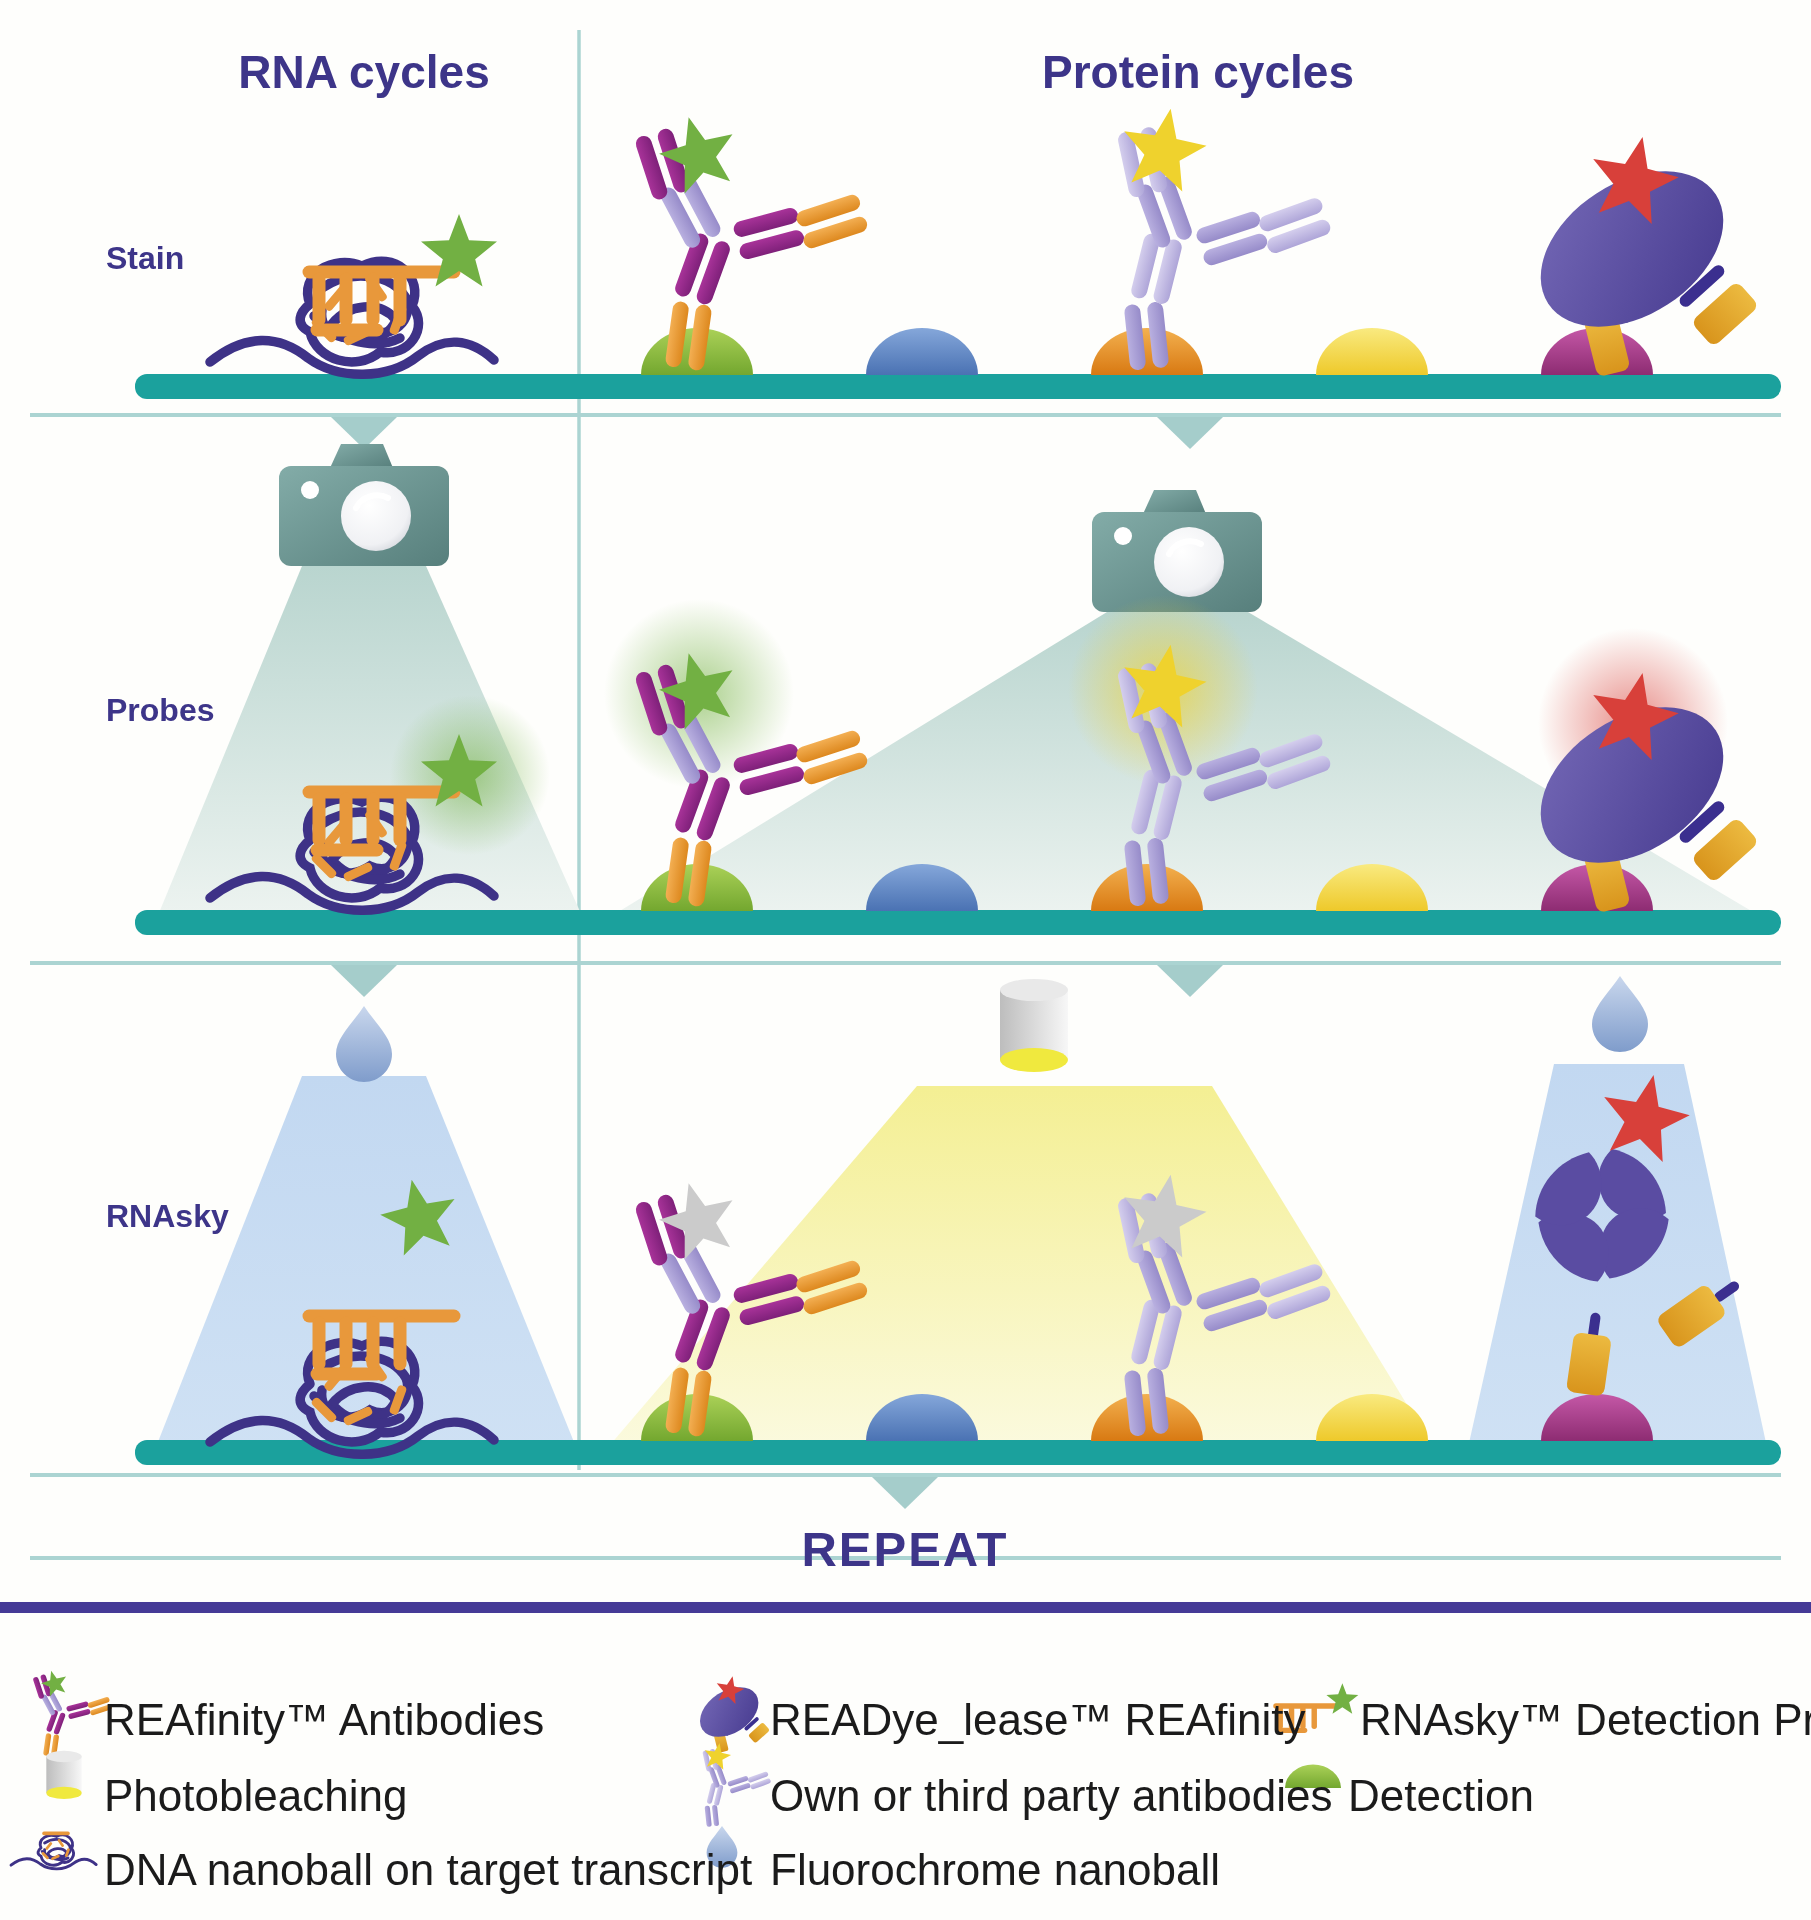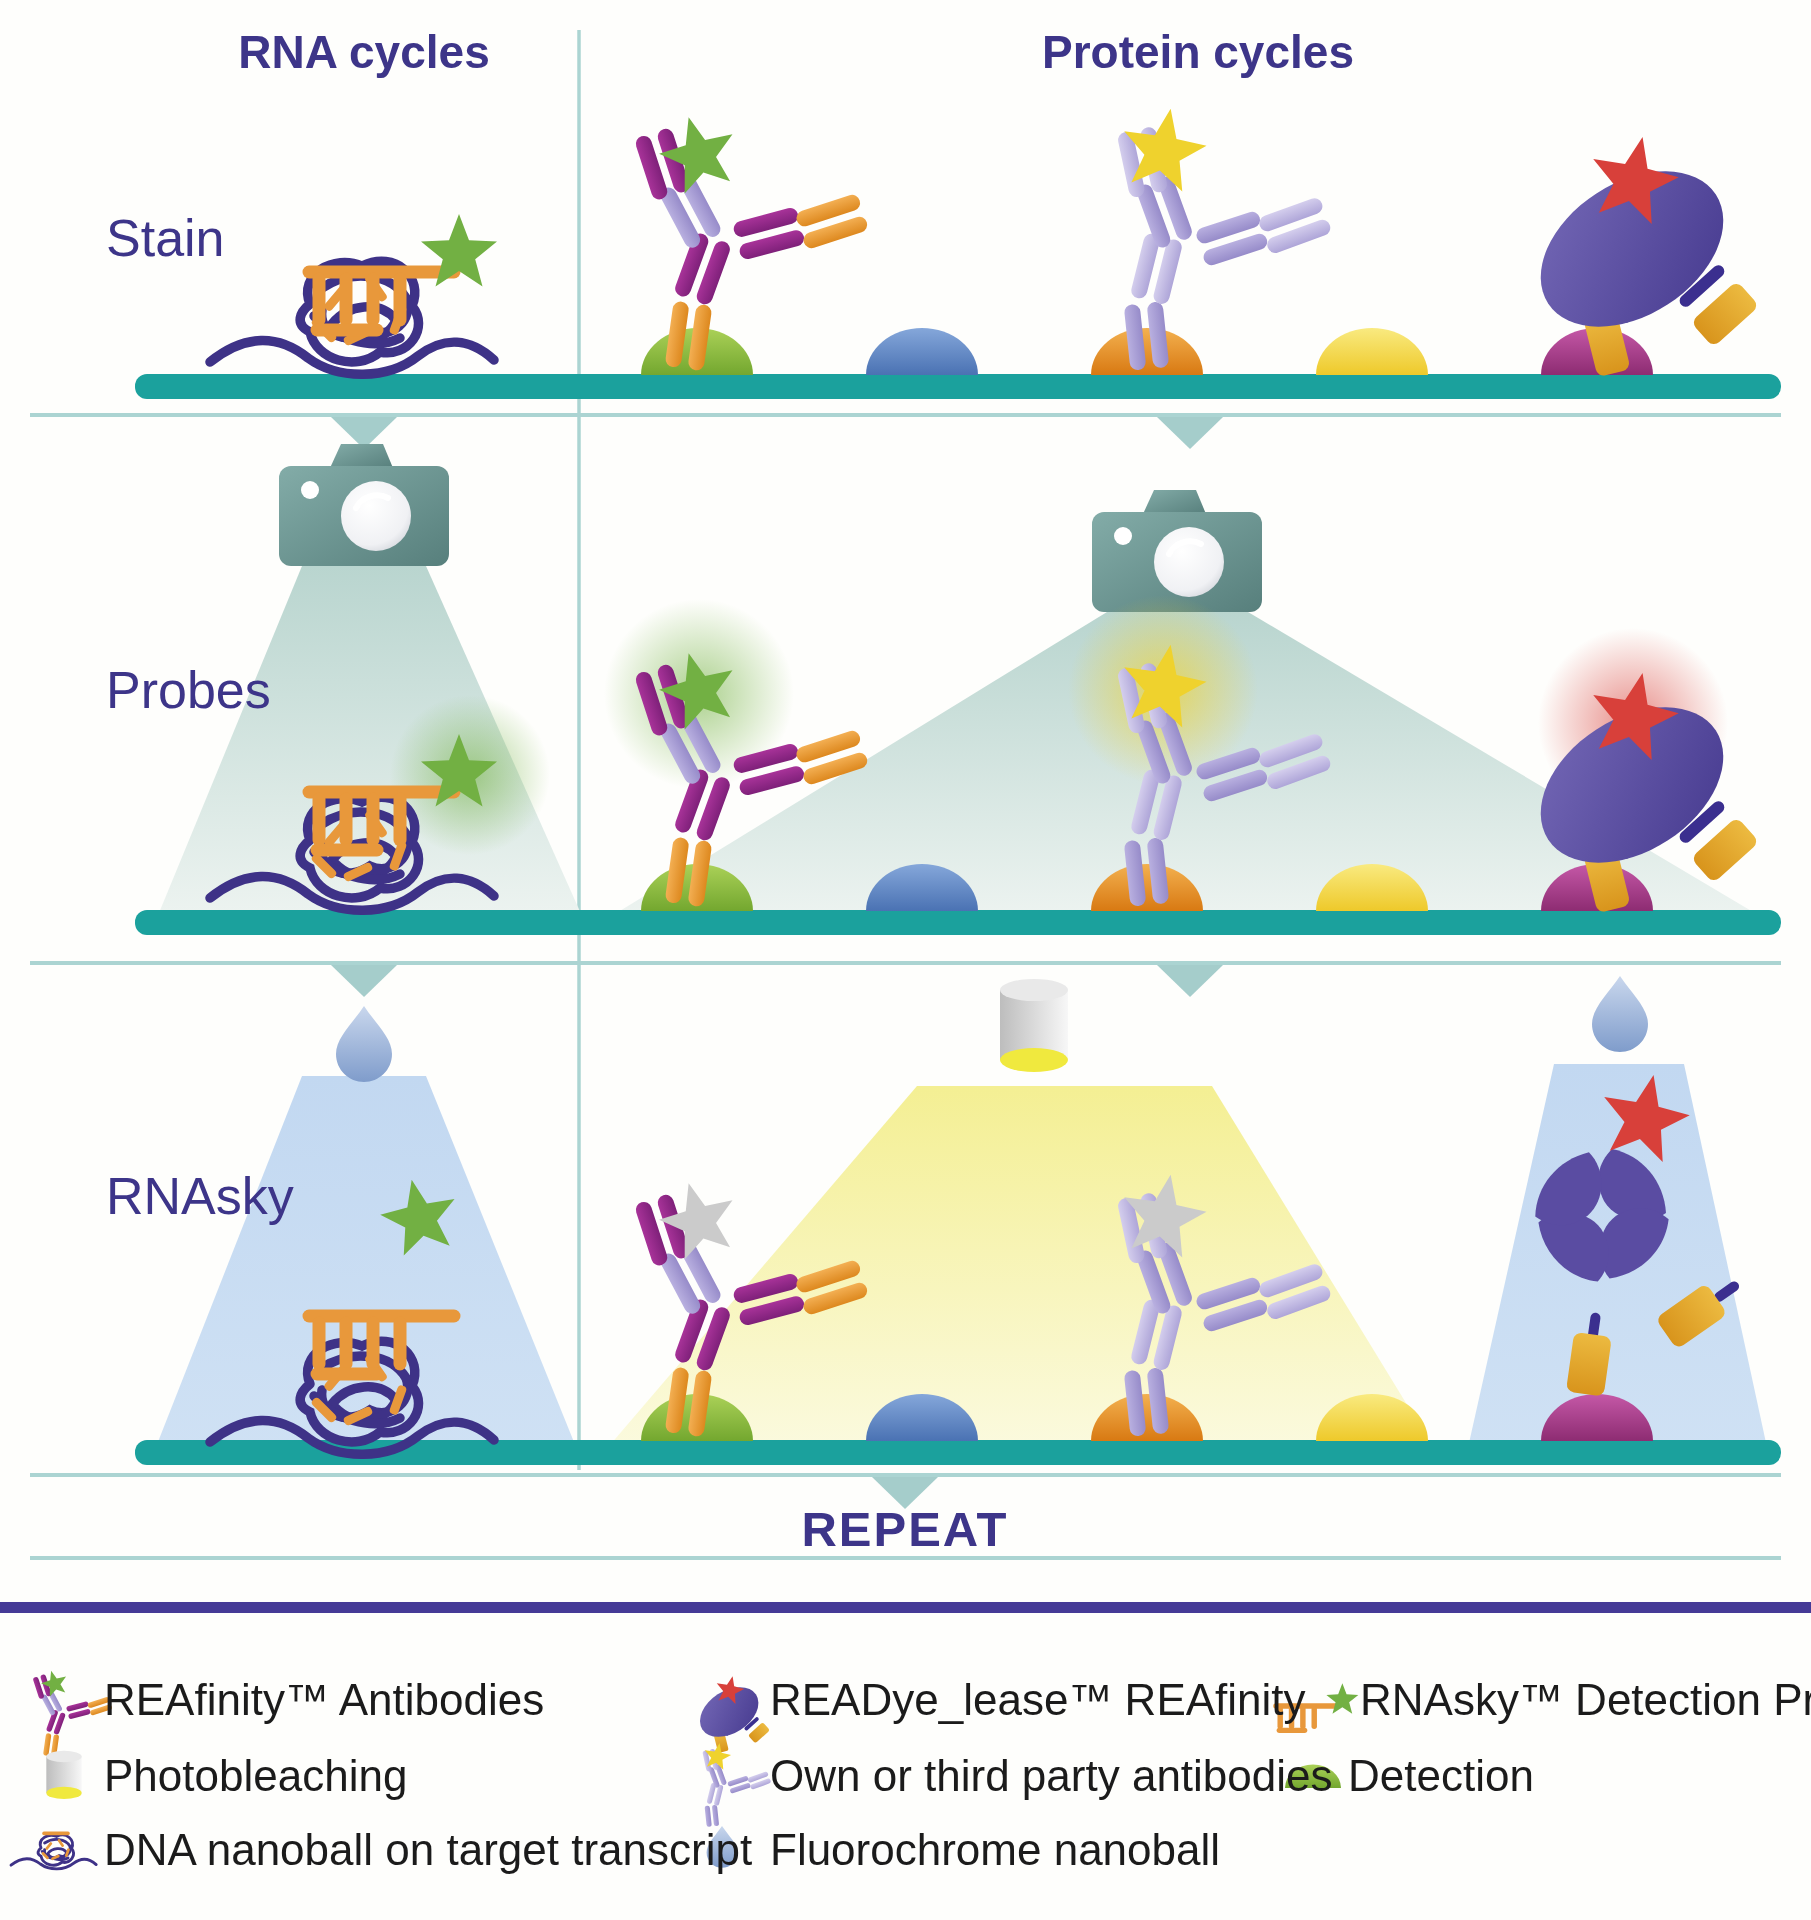--- a/index.html
+++ b/index.html
@@ -1,27 +1,27 @@
 <!DOCTYPE html>
 <html style="--indigo: #3D3589; --legend_text: #1b1b1b; --teal_surface: #1BA19D; --light_teal_line: #ABD4D2; --arrow_teal: #A5CDCB; --green_star: #72B043; --yellow_star: #EFD22D; --red_star: #D8403A; --gray_star: #CBCBCB; --cone_blue: #C9DCF2; --cone_yellow: #F7F3A6; --purple_bar: #453A96;"><head>
 <meta charset="utf-8">
 <style>
   html,body{margin:0;padding:0;}
   body{
     width:1811px;height:1920px;position:relative;overflow:hidden;
     background:#fefefc;
     font-family:"Liberation Sans", sans-serif;
   }
-  .abs{position:absolute;}
+  .abs{position:absolute;margin-top:20px;}
   .title{
     font-size:46px;font-weight:700;color:var(--indigo,#3D3589);
     transform:translateX(-50%);white-space:nowrap;line-height:54px;
   }
   .rowlabel{
-    font-size:52px;font-weight:400;color:var(--indigo,#3D3589);
+    font-size:32px;font-weight:700;color:var(--indigo,#3D3589);
     white-space:nowrap;line-height:52px;
   }
   .repeat{
     font-size:49px;font-weight:700;color:var(--indigo,#3D3589);
     transform:translateX(-50%);letter-spacing:2px;line-height:46px;
   }
   .legtext{
     font-size:44px;color:var(--legend_text,#1b1b1b);white-space:nowrap;line-height:48px;
   }
   svg{display:block;}

